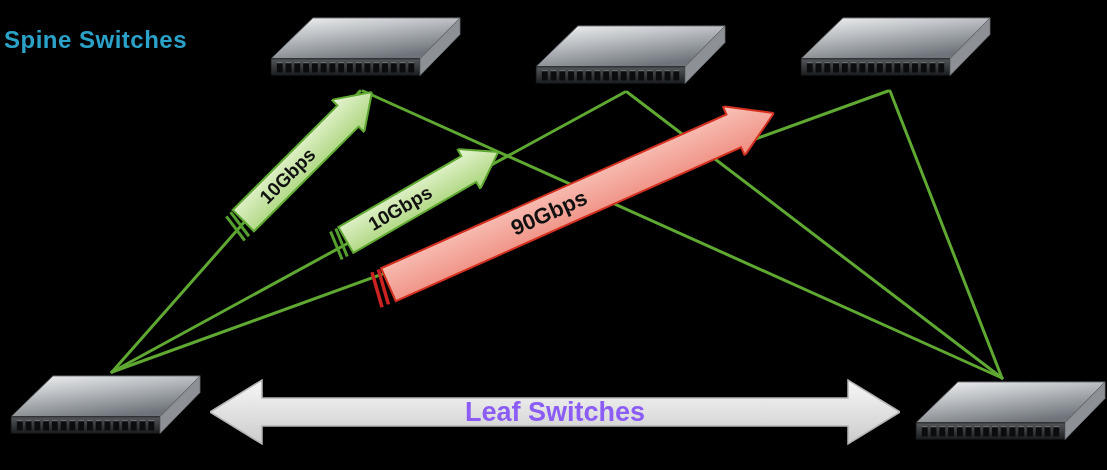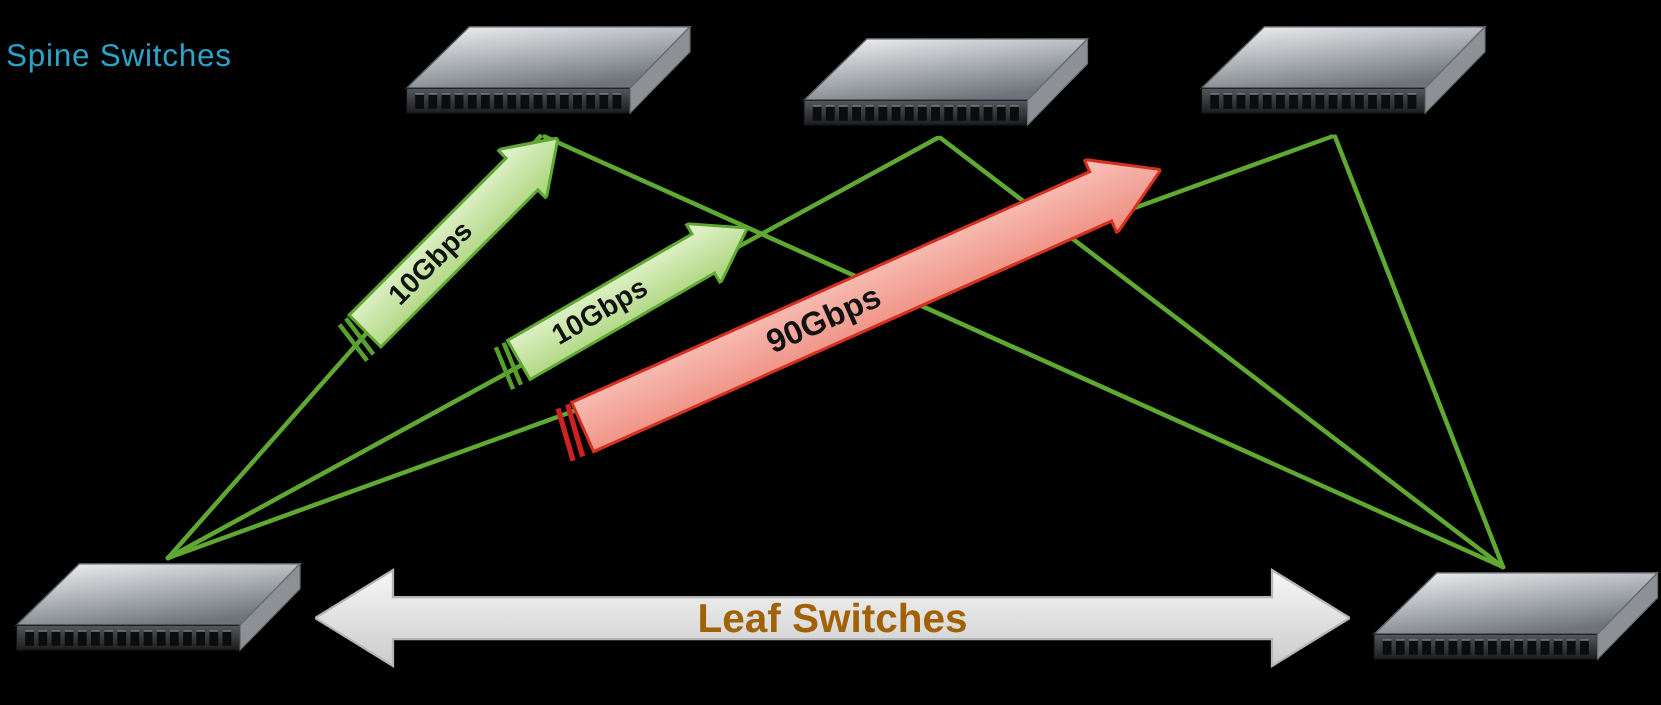--- a/index.html
+++ b/index.html
@@ -3,42 +3,42 @@
 <meta charset="utf-8">
 <style>
   html,body{margin:0;padding:0;background:#000;}
   .stage{
     position:relative;width:1107px;height:470px;background:#000;
     overflow:hidden;font-family:"Liberation Sans",sans-serif;
   }
   .layer{position:absolute;left:0;top:0;width:100%;height:100%;}
   .switch{position:absolute;width:195px;height:76px;}
   .big-label{
-    position:absolute;font-weight:normal;font-size:21px;color:#2BA3C9;
+    position:absolute;font-weight:bold;font-size:24px;color:#2BA3C9;
     letter-spacing:0.5px;white-space:nowrap;
   }
   .spine-label{left:4px;top:26px;}
   .arrow{position:absolute;transform-origin:0 50%;}
   .arrow svg{display:block;}
   .arrow .arrow-text{
     position:absolute;left:0;top:0;right:40px;bottom:0;
     display:flex;align-items:center;justify-content:center;
     font-weight:bold;color:#111;white-space:nowrap;
   }
   .arrow-10g{width:198px;height:46px;}
   .arrow-10g .arrow-text{font-size:19px;}
   .arrow-90g{width:440px;height:54px;}
   .arrow-90g .arrow-text{font-size:22px;right:52px;}
   #link1{left:232px;top:209px;transform:rotate(-45deg);}
   #link2{left:332px;top:225px;transform:rotate(-30deg);}
   #link3{left:372px;top:265px;transform:rotate(-24deg);}
   .leaf-span{position:absolute;left:210px;top:377px;width:690px;height:70px;}
   .leaf-span .arrow-text{
     position:absolute;inset:0;display:flex;align-items:center;justify-content:center;
-    font-weight:bold;font-size:27px;color:#a16207;
+    font-weight:bold;font-size:27px;color:#8b5cf6;
   }
   #spine1{left:268px;top:14px;}
   #spine2{left:533px;top:22px;}
   #spine3{left:798px;top:14px;}
   #leafL{left:8px;top:372px;}
   #leafR{left:913px;top:378px;}
   .z1{z-index:1;}.z2{z-index:2;}.z3{z-index:3;}.z4{z-index:4;}
 </style>
 </head>
 <body>

